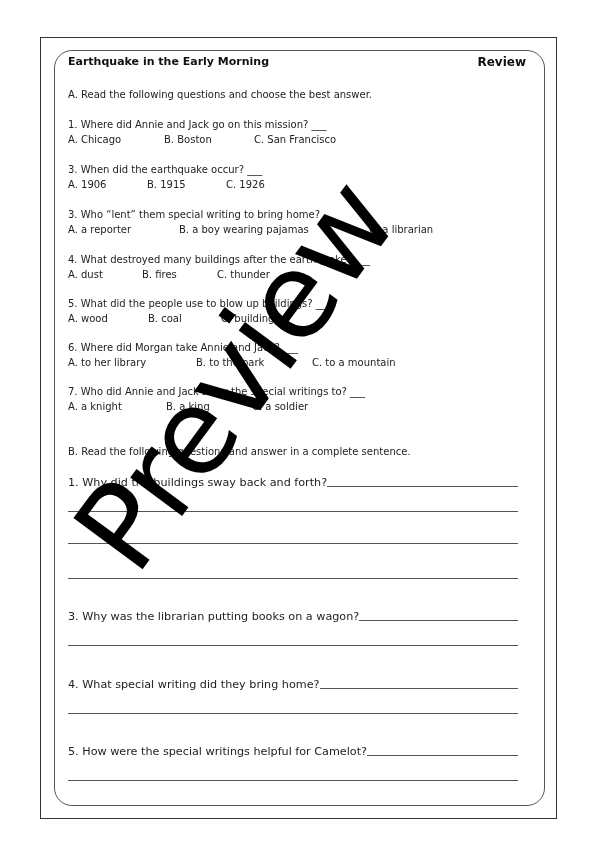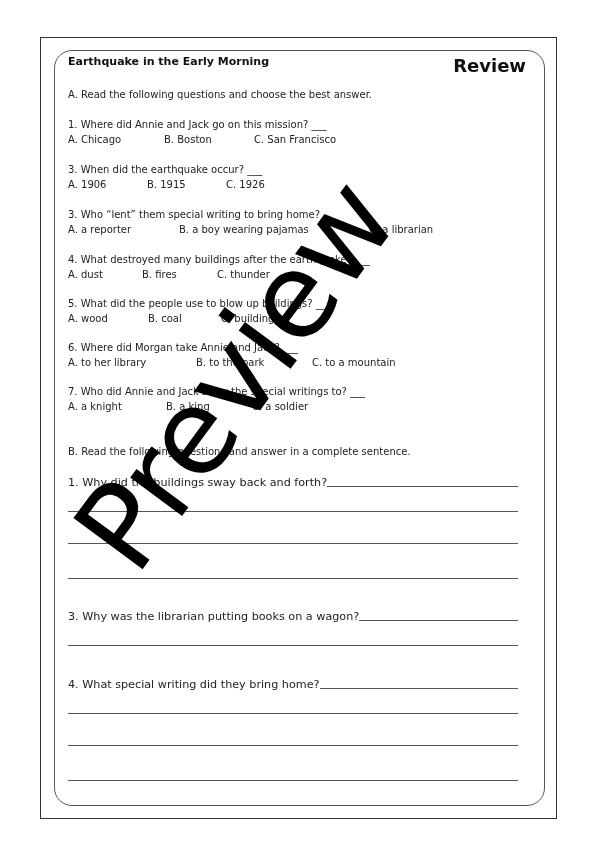--- a/index.html
+++ b/index.html
@@ -3,21 +3,21 @@
 <meta charset="utf-8">
 <style>
   html, body { margin: 0; padding: 0; background: #ffffff; }
   body { width: 600px; height: 856px; position: relative; overflow: hidden;
          font-family: "DejaVu Sans", sans-serif; color: #222; }
   .outer { position: absolute; left: 40px; top: 37px; width: 517px; height: 782px;
            border: 1px solid #333; box-sizing: border-box; }
   .inner { position: absolute; left: 54px; top: 50px; width: 491px; height: 756px;
            border: 1px solid #555; border-radius: 18px; box-sizing: border-box; }
   .title { position: absolute; left: 68px; top: 55px; font-size: 11px; font-weight: bold; color: #111; }
-  .review { position: absolute; right: 74px; top: 55px; font-size: 18px; font-weight: bold; color: #111; }
+  .review { position: absolute; right: 74px; top: 55px; font-size: 12px; font-weight: bold; color: #111; }
   .line { position: absolute; left: 68px; font-size: 10px; white-space: nowrap; color: #222; }
   .opts span { display: inline-block; }
   .qline { position: absolute; left: 68px; width: 450px; font-size: 11.2px; white-space: nowrap; display: flex; align-items: flex-end; }
   .qline .fill { flex: 1; border-bottom: 1px solid #555; margin-bottom: 2px; }
   .rule { position: absolute; left: 68px; width: 450px; border-top: 1px solid #555; }
   .watermark { position: absolute; left: 235px; top: 375px; transform: translate(-50%, -50%) rotate(-53.6deg);
                font-size: 118px; font-family: "DejaVu Sans", sans-serif; color: #000; white-space: nowrap;
                letter-spacing: -2px; line-height: 1; font-weight: normal; }
 </style>
 </head>
@@ -85,17 +85,18 @@
 </div>
 <div class="rule" style="top:645px"></div>
 
 <div class="qline" style="top:678px">
   <span>4. What special writing did they bring home?</span>
     <span class="fill"></span>
 </div>
 <div class="rule" style="top:713px"></div>
 
 <div class="qline" style="top:745px">
+  <span>5. How were the special writings helpful for Camelot?</span>
     <span class="fill"></span>
 </div>
 <div class="rule" style="top:780px"></div>
 
 <div class="watermark">Preview</div>
 
 </body></html>

